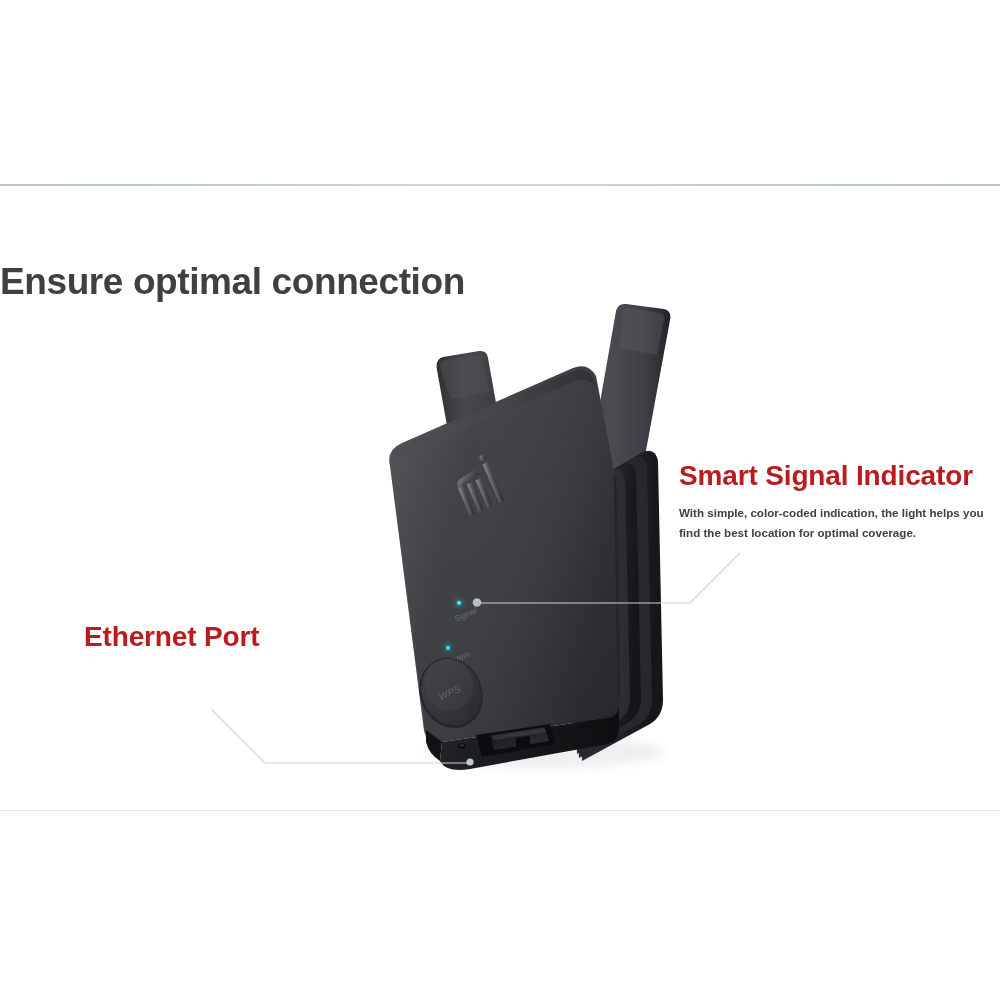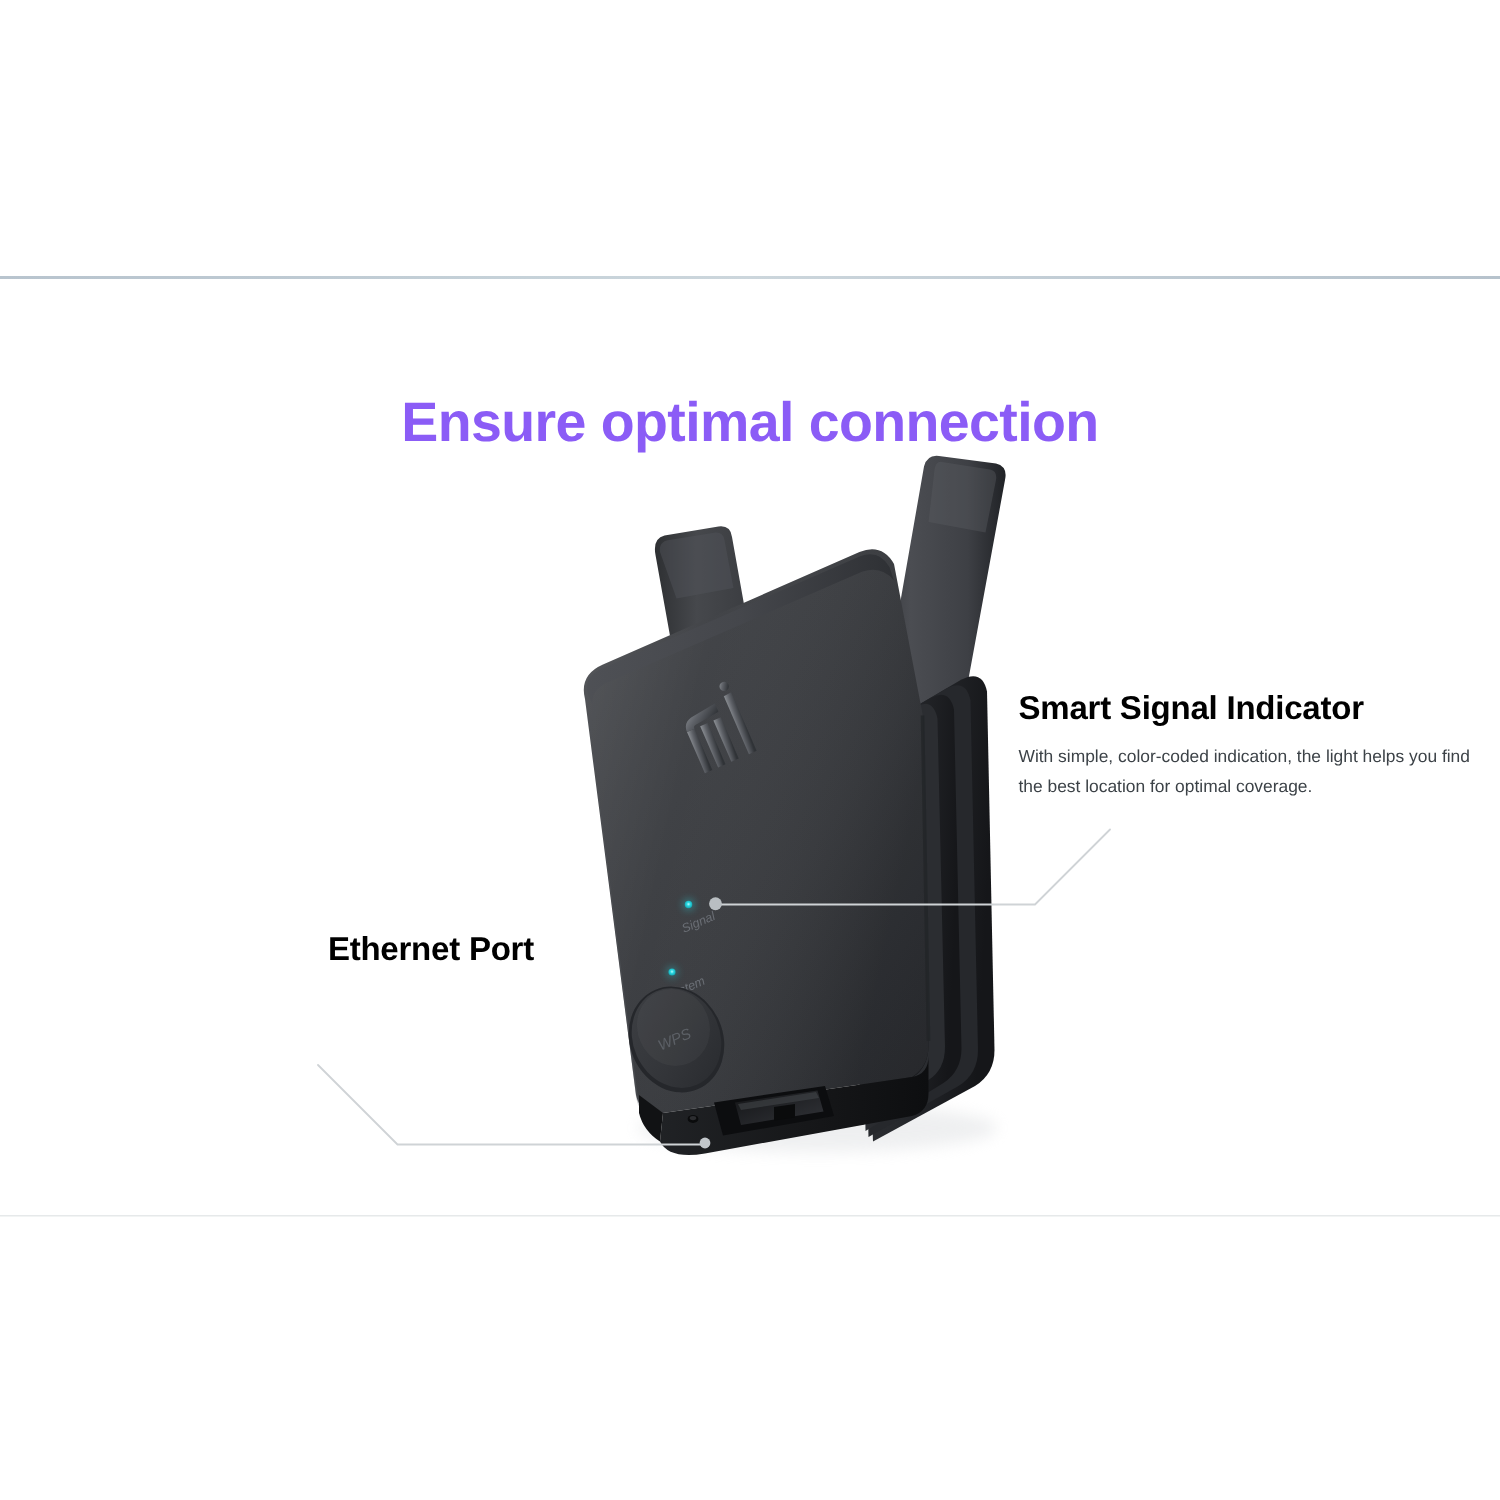--- a/index.html
+++ b/index.html
@@ -39,47 +39,46 @@
     height: 1px;
     background: #e6e9ea;
   }
 
   
   .headline {
     position: absolute;
     left: 0;
     top: 236px;
     width: 1000px;
-    text-align: center;
     font-size: 37px;
     font-weight: 700;
     letter-spacing: -0.4px;
-    color: #8b5cf6;
+    color: #404040;
     line-height: 1.12;
   }
 
   
   .callout { position: absolute; }
   .callout .c-title {
-    font-size: 22px;
+    font-size: 28px;
     font-weight: 700;
-    color: #000000;
+    color: #b91c1c;
     letter-spacing: -0.15px;
     line-height: 1.2;
     white-space: nowrap;
   }
   .callout .c-body {
     margin-top: 10px;
     font-size: 11.6px;
-    font-weight: 400;
+    font-weight: 700;
     color: #3c4247;
     line-height: 1.72;
   }
   #callout-signal { left: 679px; top: 459px; width: 305px; }
-  #callout-ethernet { left: 66px; top: 620px; width: 290px; text-align: right; }
+  #callout-ethernet { left: 84px; top: 620px; width: 290px; }
 
   
   #leaders {
     position: absolute;
     left: 0; top: 0;
     width: 1000px; height: 1000px;
     pointer-events: none;
   }
 
   

